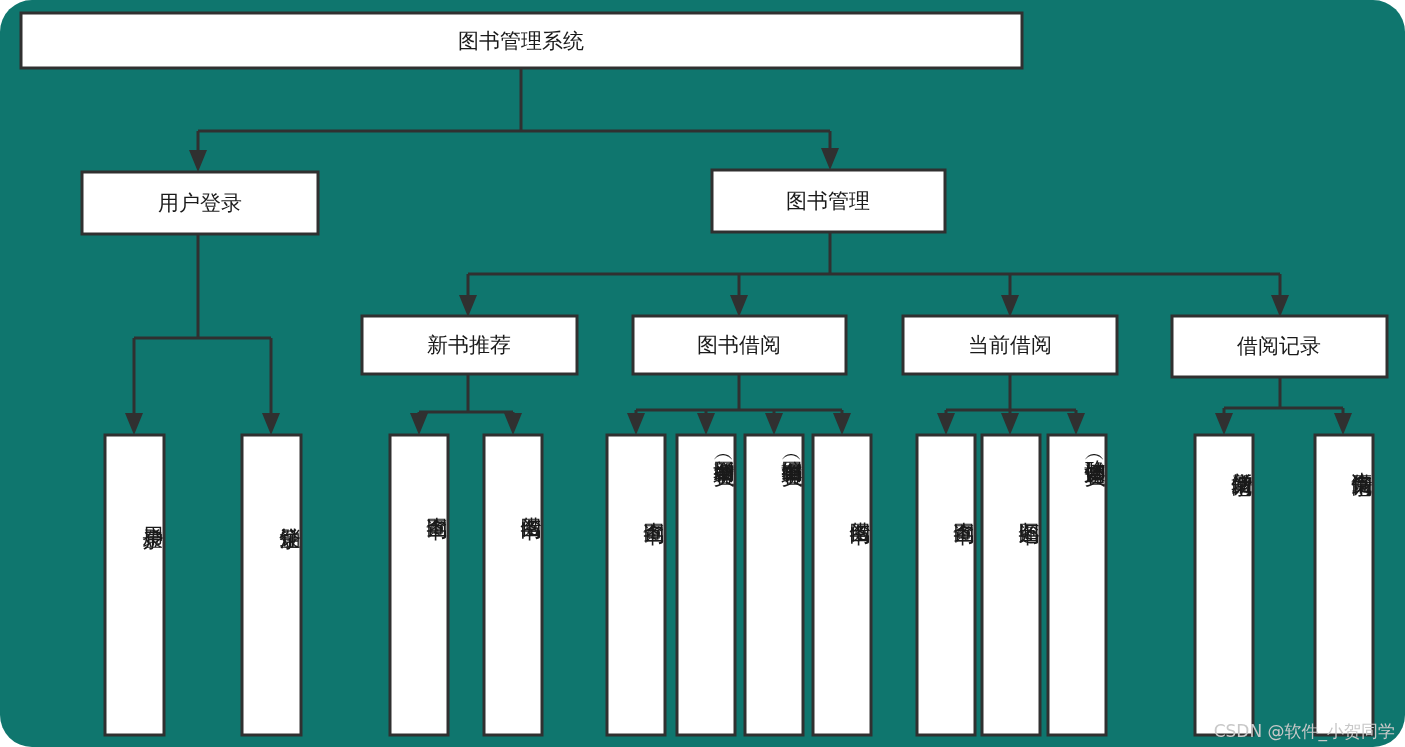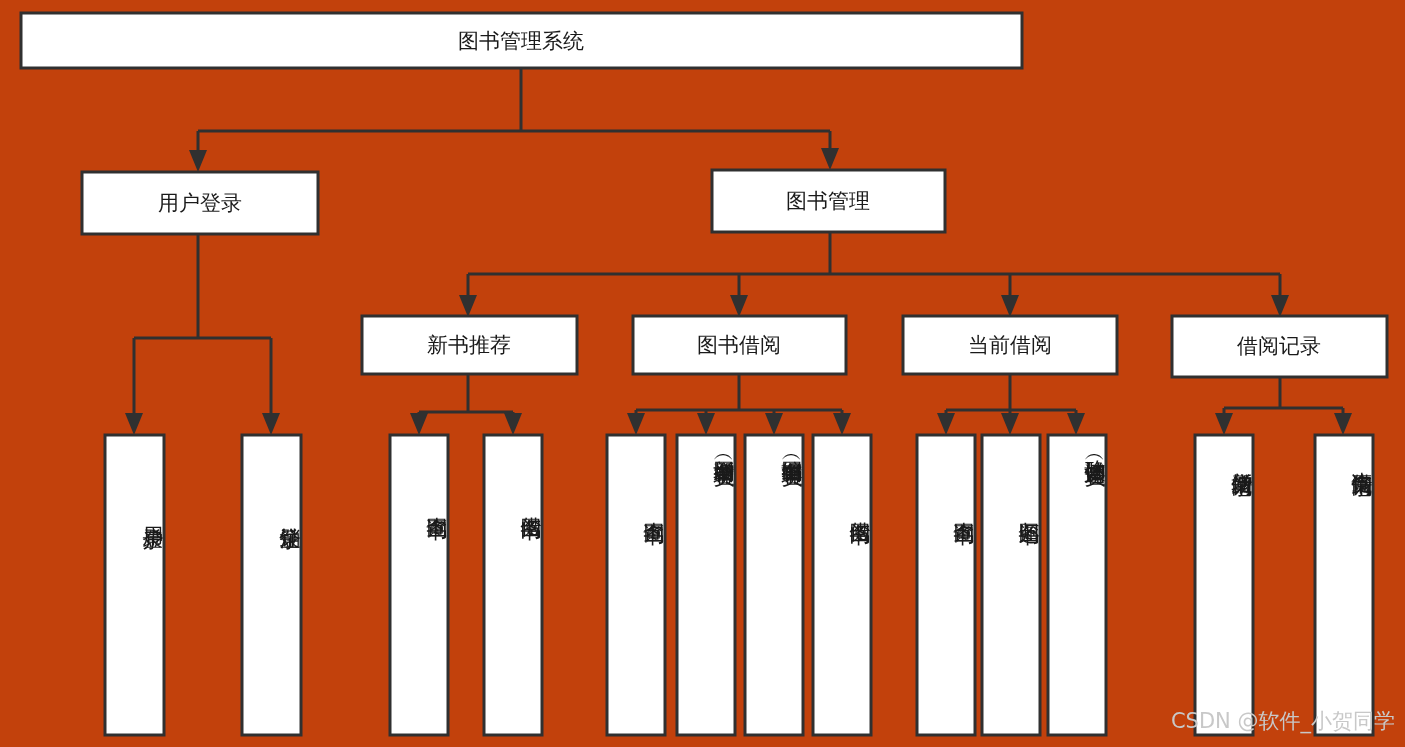--- a/index.html
+++ b/index.html
@@ -10,21 +10,22 @@
   body {
     width: 1405px;
     height: 747px;
     font-family: "DejaVu Sans", "Liberation Sans", sans-serif;
     overflow: hidden;
   }
   #diagram-root {
     position: relative;
     width: 1405px;
     height: 747px;
-    background: #c2410c;
+    background: #0f766e;
+    border-radius: 32px;
   }
   svg#tree-svg {
     position: absolute;
     left: 0;
     top: 0;
     width: 1405px;
     height: 747px;
   }
   .node-box {
     fill: #ffffff;
@@ -56,23 +57,23 @@
     line-height: 1.05;
     color: #1a1a1a;
     letter-spacing: 1px;
     text-align: center;
     white-space: nowrap;
     pointer-events: none;
   }
   .watermark {
     position: absolute;
     right: 10px;
-    bottom: 12px;
-    font-family: "DejaVu Sans", "Liberation Sans", sans-serif;
-    font-size: 21px;
+    bottom: 4px;
+    font-family: "DejaVu Sans", "Liberation Sans", sans-serif;
+    font-size: 17px;
     color: #c8c8c8;
     white-space: nowrap;
   }
 </style>
 </head>
 <body>
 
 <div id="diagram-root">
 
   <svg id="tree-svg" viewBox="0 0 1405 747">

